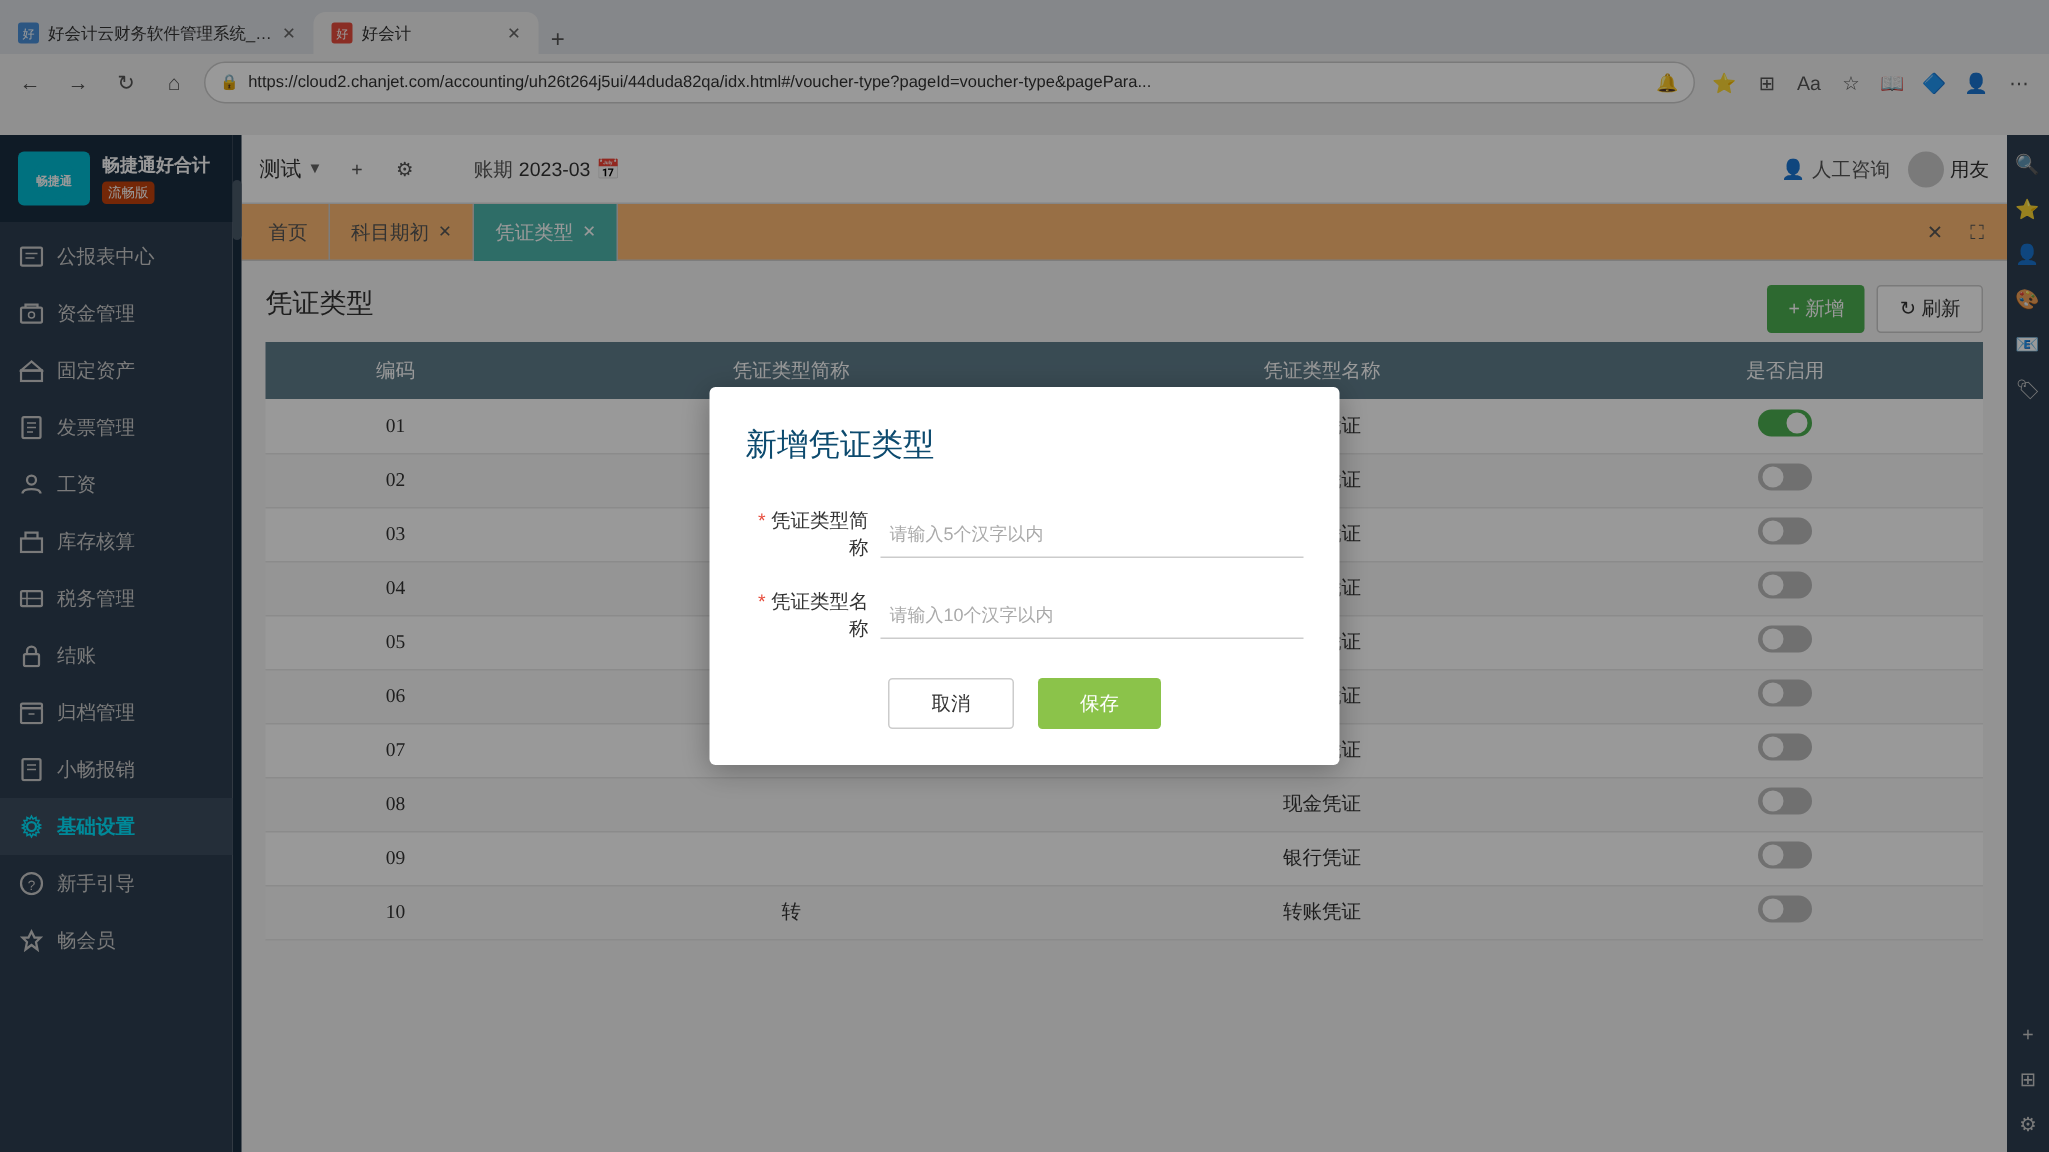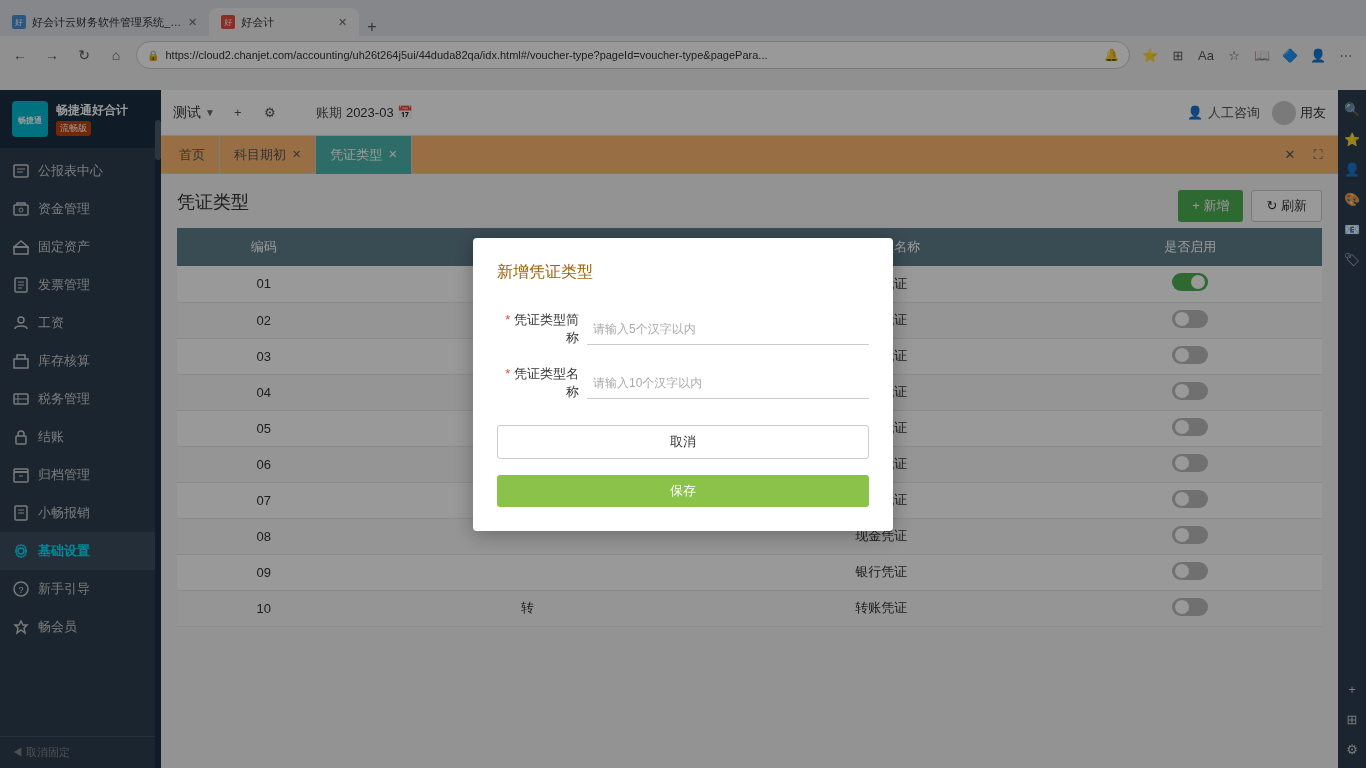--- a/index.html
+++ b/index.html
@@ -19,21 +19,21 @@
     .url-lock { font-size: 10px; color: #555; }
     .address-actions { display: flex; gap: 4px; }
     .addr-icon { width: 24px; height: 24px; display: flex; align-items: center; justify-content: center; font-size: 13px; color: #555; cursor: pointer; }
 
     
     .app-container { display: flex; height: 678px; }
 
     
     .sidebar { width: 155px; background: #2d3e50; display: flex; flex-direction: column; color: white; flex-shrink: 0; }
     .sidebar-logo { padding: 10px 12px; background: #1a2d40; display: flex; align-items: center; gap: 8px; height: 58px; }
-    .logo-icon { width: 36px; height: 36px; background: #00bcd4; border-radius: 4px; display: flex; align-items: center; justify-content: center; font-size: 10px; color: white; font-weight: bold; flex-shrink: 0; }
+    .logo-icon { width: 48px; height: 36px; background: #00bcd4; border-radius: 4px; display: flex; align-items: center; justify-content: center; font-size: 10px; color: white; font-weight: bold; flex-shrink: 0; }
     .logo-badge { font-size: 9px; background: #c2410c; color: white; padding: 1px 4px; border-radius: 3px; }
     .sidebar-scroll { flex: 1; overflow-y: auto; padding: 4px 0; }
     .sidebar-scroll::-webkit-scrollbar { width: 4px; }
     .sidebar-scroll::-webkit-scrollbar-thumb { background: #4a5a6a; border-radius: 2px; }
     .sidebar-item { display: flex; align-items: center; padding: 10px 12px; gap: 8px; cursor: pointer; color: #ccc; font-size: 13px; }
     .sidebar-item.active { color: white; background: #3d4e60; }
     .sidebar-icon { width: 18px; height: 18px; flex-shrink: 0; display: flex; align-items: center; justify-content: center; }
     .sidebar-footer { padding: 8px 12px; font-size: 11px; color: #888; cursor: pointer; border-top: 1px solid #3d4e60; }
 
     
@@ -60,45 +60,45 @@
     .app-tab-icon-btn { width: 24px; height: 24px; display: flex; align-items: center; justify-content: center; font-size: 13px; color: #555; cursor: pointer; }
 
     
     .page-content { flex: 1; padding: 16px; overflow-y: auto; position: relative; }
     .page-title { font-size: 18px; color: #333; font-weight: 500; margin-bottom: 14px; }
     .page-actions { position: absolute; top: 16px; right: 16px; display: flex; gap: 8px; }
     .btn-new { background: #4caf50; color: white; border: none; padding: 6px 14px; border-radius: 3px; font-size: 13px; cursor: pointer; display: flex; align-items: center; gap: 4px; text-align: center; }
     .btn-refresh { background: white; color: #333; border: 1px solid #ccc; padding: 6px 14px; border-radius: 3px; font-size: 13px; cursor: pointer; display: flex; align-items: center; gap: 4px; }
 
     
-    .data-table { width: 100%; border-collapse: collapse; }
+    .data-table { width: 100%; border-collapse: collapse; font-family: Liberation Serif, serif; }
     .data-table thead tr { background: #607d8b; color: white; height: 38px; }
     .data-table th { font-size: 13px; font-weight: normal; text-align: center; padding: 8px 12px; }
     .data-table tbody tr { background: white; border-bottom: 1px solid #e8e8e8; height: 36px; }
     .data-table tbody tr:nth-child(even) { background: #f9f9f9; }
     .data-table td { text-align: center; padding: 6px 12px; font-size: 13px; color: #333; }
 
     
     .toggle { width: 36px; height: 18px; border-radius: 9px; display: inline-block; position: relative; cursor: pointer; }
     .toggle.on { background: #4caf50; }
     .toggle.off { background: #bbb; }
     .toggle::after { content: ''; position: absolute; width: 14px; height: 14px; background: white; border-radius: 50%; top: 2px; transition: left 0.2s; }
     .toggle.on::after { left: 19px; }
     .toggle.off::after { left: 3px; }
 
     
     .modal-overlay { position: fixed; top: 0; left: 0; right: 0; bottom: 0; background: rgba(0,0,0,0.4); z-index: 100; display: flex; align-items: center; justify-content: center; }
     .modal { background: white; border-radius: 4px; width: 420px; padding: 24px; box-shadow: 0 4px 20px rgba(0,0,0,0.3); }
-    .modal-title { font-size: 16px; color: #a16207; font-weight: 500; margin-bottom: 28px; }
+    .modal-title { font-size: 21px; color: #0c4a6e; font-weight: 500; margin-bottom: 28px; }
     .form-row { display: flex; align-items: center; margin-bottom: 18px; }
     .form-label { font-size: 13px; color: #333; width: 90px; text-align: right; padding-right: 8px; flex-shrink: 0; }
     .form-label::before { content: '* '; color: #e74c3c; }
     .form-input { flex: 1; height: 32px; border: none; border-bottom: 1px solid #ccc; outline: none; font-size: 13px; color: #333; padding: 4px 6px; }
     .form-input::placeholder { color: #aaa; font-size: 12px; }
-    .modal-footer { display: flex; justify-content: center; gap: 16px; margin-top: 24px; flex-direction: column; }
+    .modal-footer { display: flex; justify-content: center; gap: 16px; margin-top: 24px; }
     .btn-cancel { background: white; color: #333; border: 1px solid #ccc; padding: 7px 28px; border-radius: 3px; font-size: 13px; cursor: pointer; }
     .btn-save { background: #8bc34a; color: white; border: none; padding: 7px 28px; border-radius: 3px; font-size: 13px; cursor: pointer; }
 
     
     .right-panel { width: 28px; background: #2d3e50; display: flex; flex-direction: column; align-items: center; padding: 8px 0; gap: 8px; flex-shrink: 0; }
     .right-panel-btn { width: 22px; height: 22px; display: flex; align-items: center; justify-content: center; font-size: 13px; color: #ccc; cursor: pointer; }
 
     
     .sidebar-container { position: relative; display: flex; }
     .scroll-bar { width: 6px; background: #1a2d40; }
@@ -281,23 +281,20 @@
           <span>新手引导</span>
         </div>
         <div class="sidebar-item">
           <div class="sidebar-icon">
             <svg width="16" height="16" viewBox="0 0 16 16">
                 <polygon points="8,2 10,6 14,6 11,9 12,14 8,11 4,14 5,9 2,6 6,6" fill="none" stroke="#ccc" stroke-width="1.5"></polygon>
               </svg>
           </div>
           <span>畅会员</span>
         </div>
-      </div>
-      <div class="sidebar-footer">
-        <span>◀ 取消固定</span>
       </div>
     </div>
     <div class="scroll-bar">
       <div class="scroll-thumb"></div>
     </div>
   </div>
 
   <div class="main-content">
 
     <div class="app-top">

